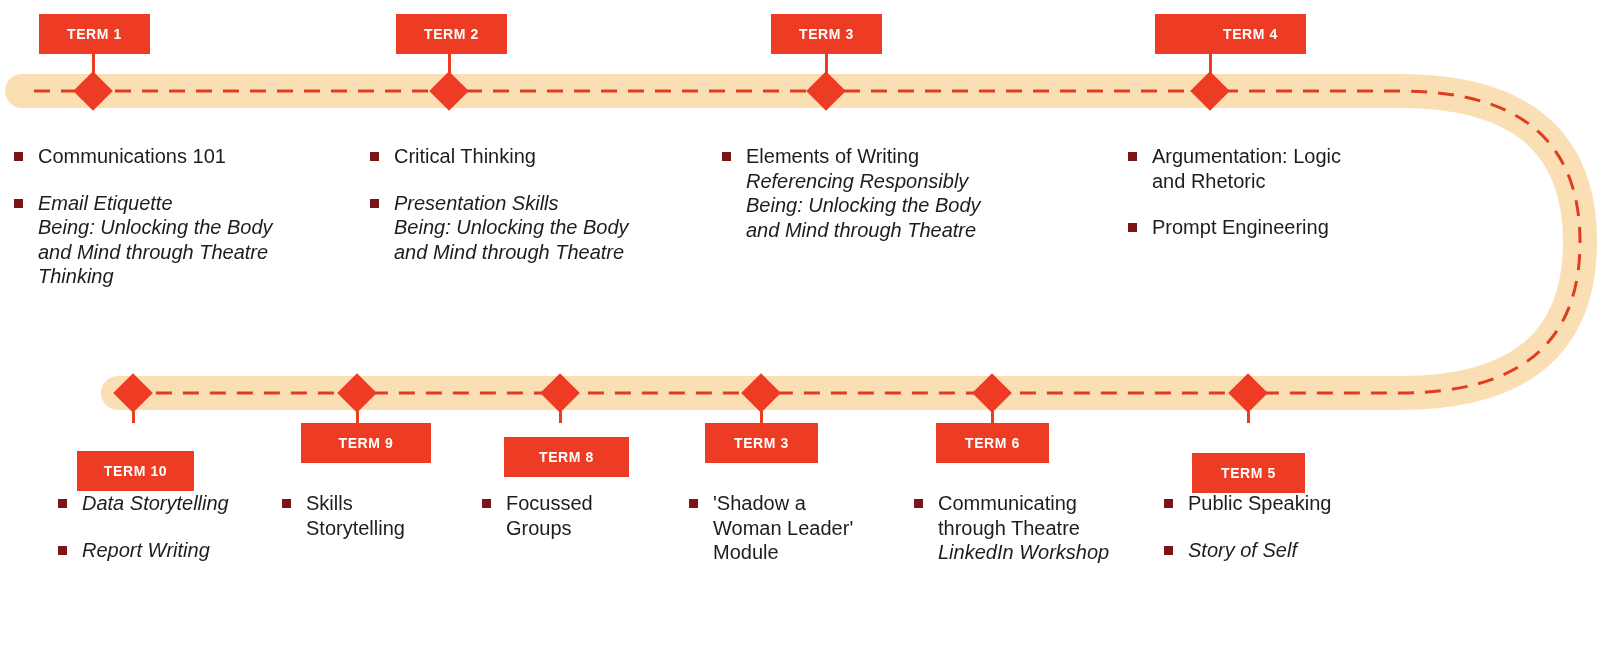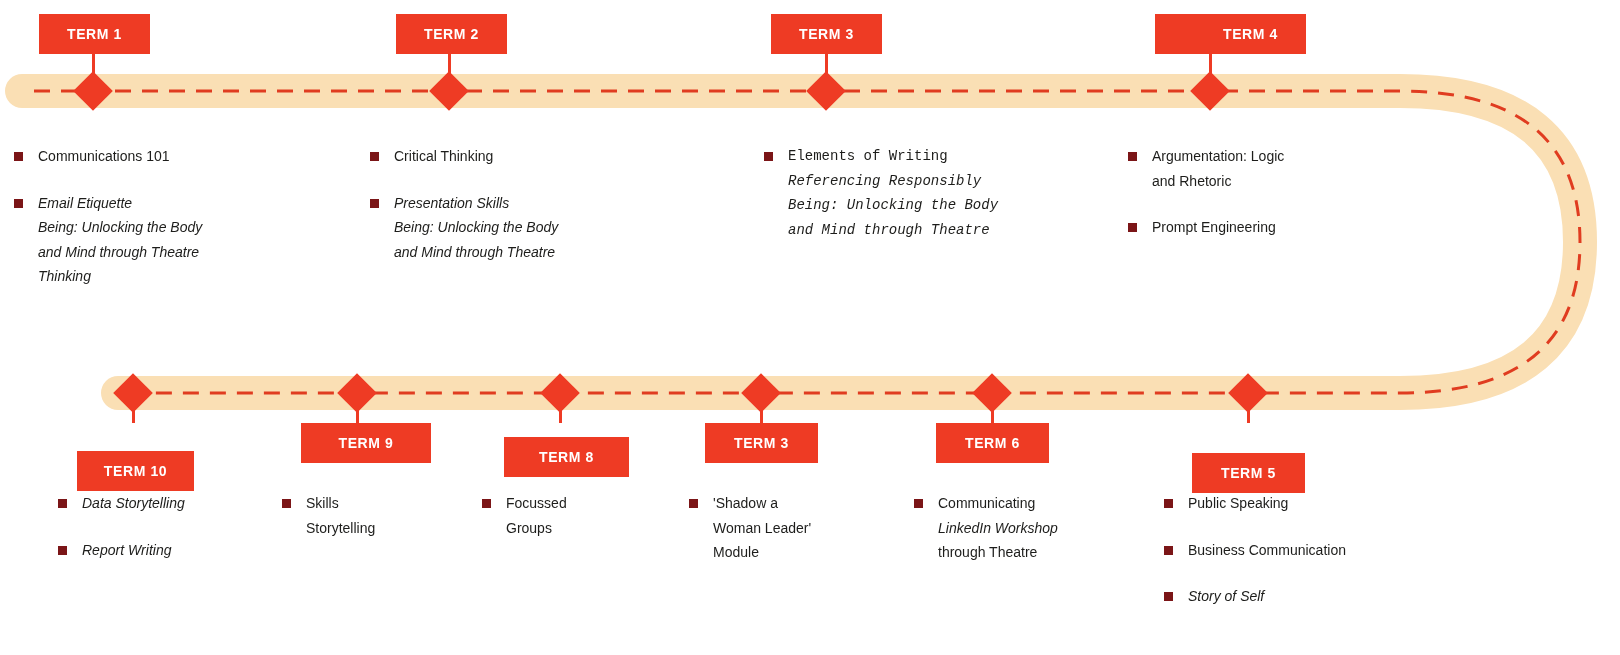--- a/index.html
+++ b/index.html
@@ -55,21 +55,21 @@
 
   
   .term-col {
     position: absolute;
   }
   .bullet-item {
     position: relative;
     padding-left: 24px;
     margin-bottom: 22px;
     color: #1d1d1b;
-    font-size: 14px;
+    font-size: 20px;
     line-height: 24.5px;
   }
   .bullet-item:last-child {
     margin-bottom: 0;
   }
   .bullet-item::before {
     content: "";
     position: absolute;
     left: 0;
     top: 8px;
@@ -142,21 +142,21 @@
       <div class="term-col" style="left: 370px; top: 144px; width: 330px;">
         <div class="bullet-item">
           <span class="line">Critical Thinking</span>
         </div>
         <div class="bullet-item">
           <span class="line italic">Presentation Skills</span>
           <span class="line italic">Being: Unlocking the Body</span>
           <span class="line italic">and Mind through Theatre</span>
         </div>
       </div>
-      <div class="term-col" style="left: 764px; top: 144px; width: 330px; font-family: Liberation Mono, monospace;">
+      <div class="term-col" style="left: 722px; top: 144px; width: 330px;">
         <div class="bullet-item">
           <span class="line">Elements of Writing</span>
           <span class="line italic">Referencing Responsibly</span>
           <span class="line italic">Being: Unlocking the Body</span>
           <span class="line italic">and Mind through Theatre</span>
         </div>
       </div>
       <div class="term-col" style="left: 1128px; top: 144px; width: 300px;">
         <div class="bullet-item">
           <span class="line">Argumentation: Logic</span>
@@ -189,30 +189,27 @@
       <div class="term-col" style="left: 689px; top: 491px; width: 210px;">
         <div class="bullet-item">
           <span class="line">'Shadow a</span>
           <span class="line">Woman Leader'</span>
           <span class="line">Module</span>
         </div>
       </div>
       <div class="term-col" style="left: 914px; top: 491px; width: 230px;">
         <div class="bullet-item">
           <span class="line">Communicating</span>
+          <span class="line">through Theatre</span>
           <span class="line italic">LinkedIn Workshop</span>
-          <span class="line">through Theatre</span>
         </div>
       </div>
       <div class="term-col" style="left: 1164px; top: 491px; width: 330px;">
         <div class="bullet-item">
           <span class="line">Public Speaking</span>
         </div>
         <div class="bullet-item">
-          <span class="line">Business Communication</span>
-        </div>
-        <div class="bullet-item">
           <span class="line italic">Story of Self</span>
         </div>
       </div>
     </div>
 
 </div>
 
 </body></html>

